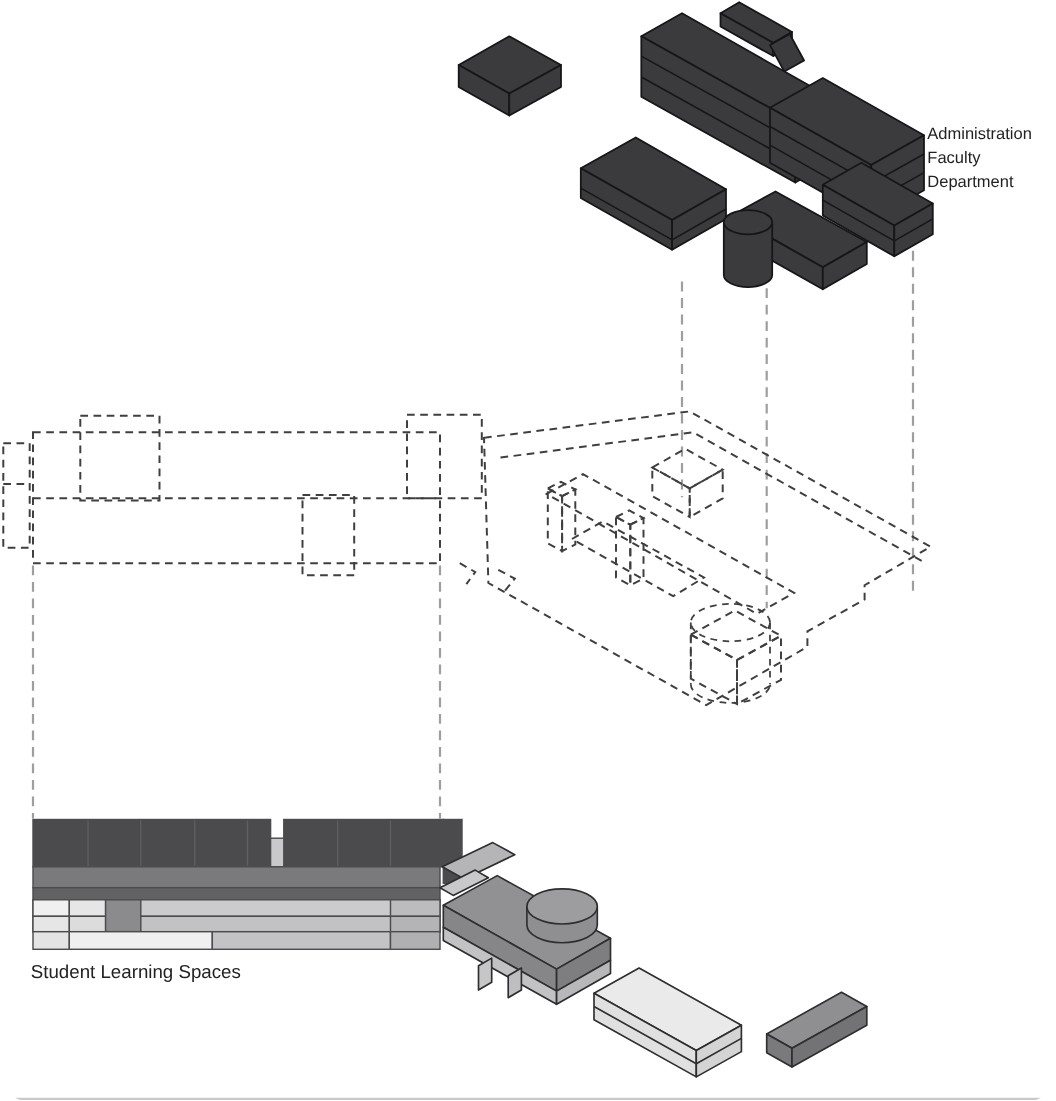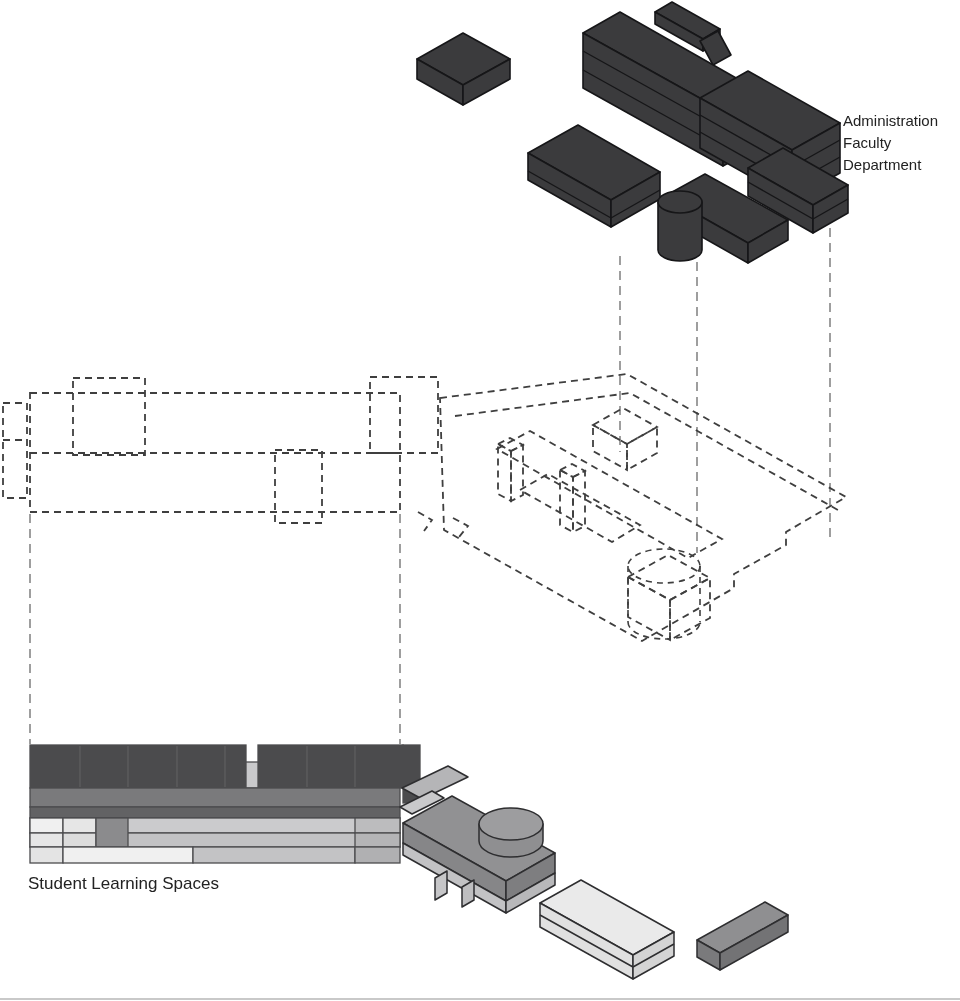--- a/index.html
+++ b/index.html
@@ -1,16 +1,16 @@
 <!DOCTYPE html>
 <html><head>
 <meta charset="utf-8">
 <style>
   html,body{margin:0;padding:0;background:#ffffff;}
-  .stage{position:relative;width:960px;height:1001px;background:#ffffff;overflow:hidden;}
+  .stage{position:relative;width:960px;height:1001px;background:#ffffff;overflow:hidden;border-radius:26px;}
   svg{position:absolute;left:0;top:0;}
   svg text{font-family:"Liberation Sans","DejaVu Sans",sans-serif;fill:#222222;}
   .lbl{font-size:15px;}
   .lbl-big{font-size:17px;}
   .dkface{stroke:#161618;stroke-width:1.6;stroke-linejoin:round;}
   .dkedge{stroke:#161618;stroke-width:1.4;fill:none;}
   .wire{fill:none;stroke-width:1.8;stroke-dasharray:7 5;stroke-linejoin:miter;}
   .wire-thin{fill:none;stroke-width:1.6;stroke-dasharray:6 5;}
   .leader{fill:none;stroke-width:2;stroke-dasharray:9 6;}
   .flat{stroke:#4c4c4e;stroke-width:1.3;}

